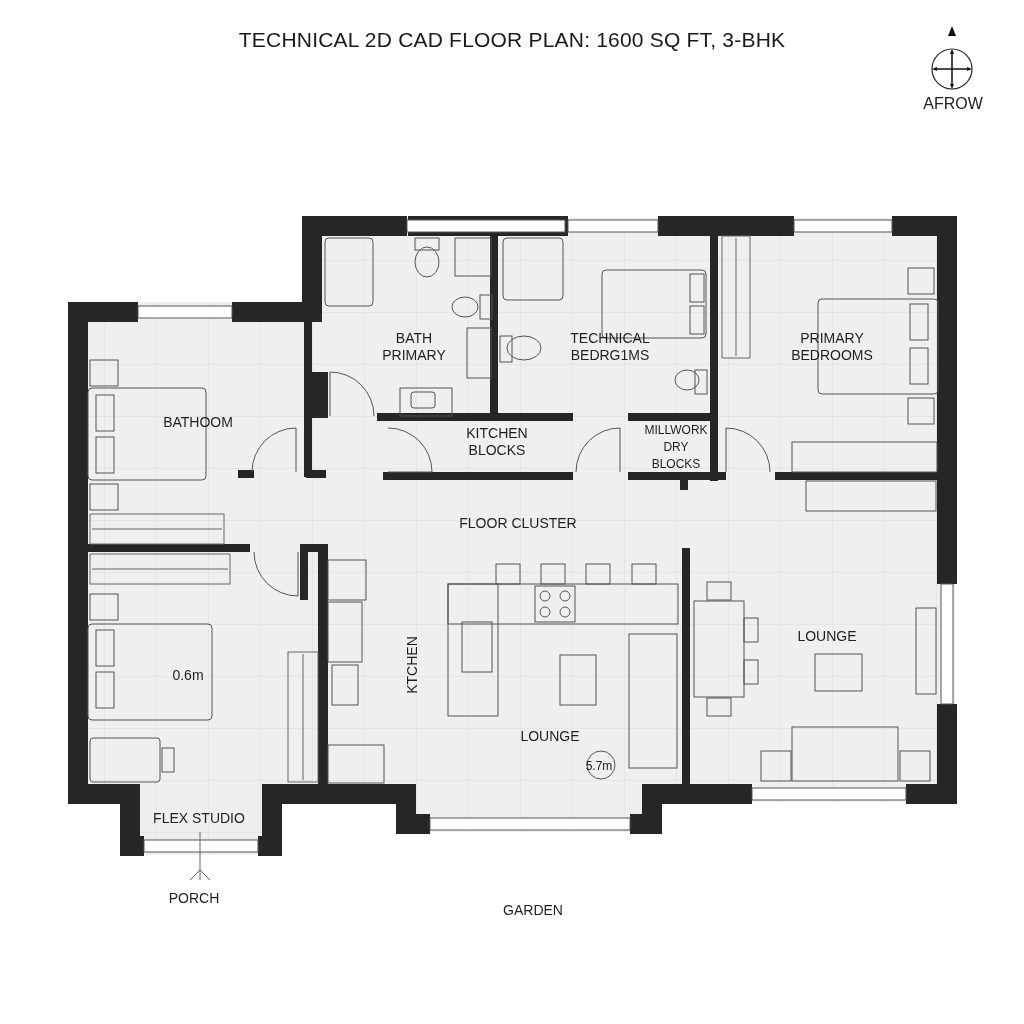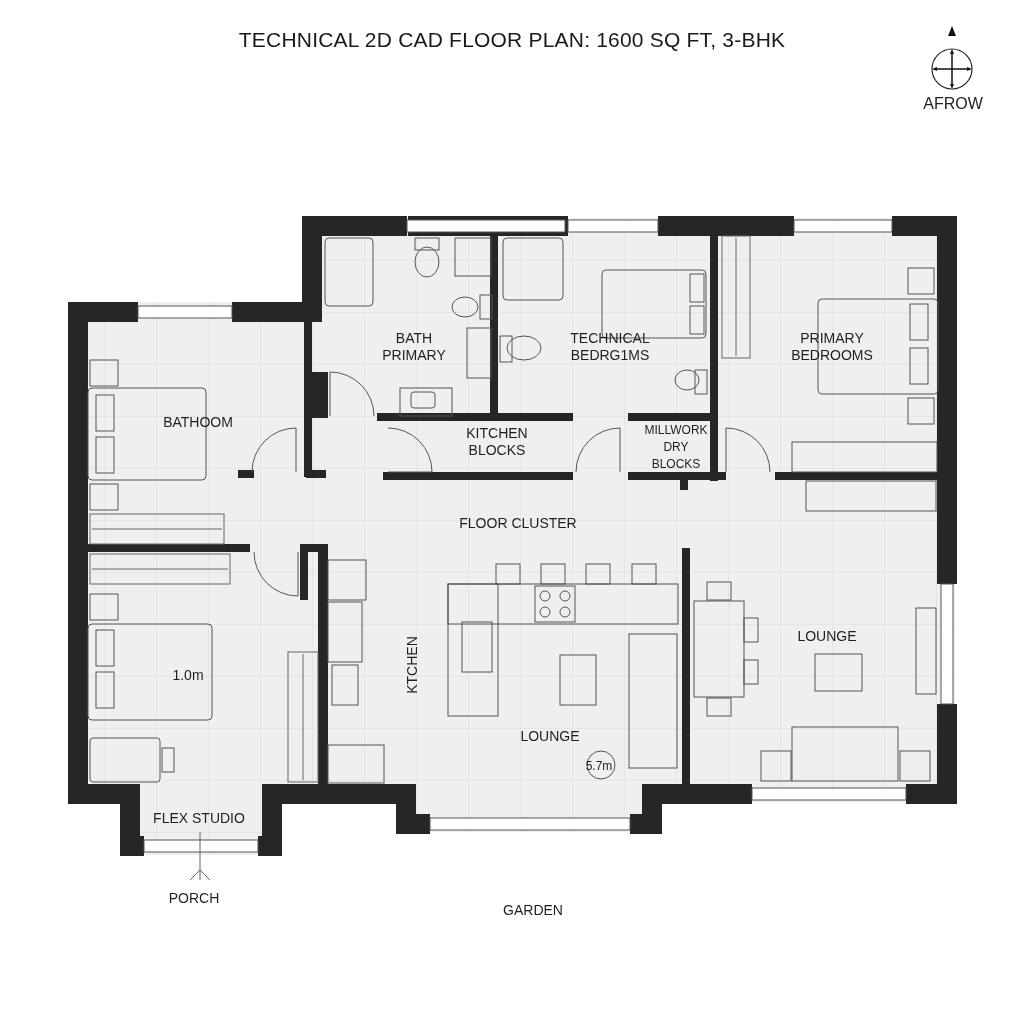--- a/index.html
+++ b/index.html
@@ -215,17 +215,17 @@
 <div class="lbl" style="left:198px;top:422px">BATHOOM</div>
 <div class="lbl" style="left:497px;top:442px">KITCHEN
 BLOCKS</div>
 <div class="lbl small" style="left:676px;top:447px">MILLWORK
 DRY
 BLOCKS</div>
 <div class="lbl" style="left:518px;top:523px">FLOOR CLUSTER</div>
 <div class="lbl vert" style="left:412px;top:665px">KTCHEN</div>
 <div class="lbl" style="left:550px;top:736px">LOUNGE</div>
 <div class="lbl" style="left:827px;top:636px">LOUNGE</div>
-<div class="lbl" style="left:188px;top:675px">1.0m</div>
+<div class="lbl" style="left:188px;top:675px">0.6m</div>
 <div class="lbl small" style="left:599px;top:766px">5.7m</div>
 <div class="lbl" style="left:199px;top:818px">FLEX STUDIO</div>
 <div class="lbl" style="left:194px;top:898px">PORCH</div>
 <div class="lbl" style="left:533px;top:910px">GARDEN</div>
 
 </body></html>

